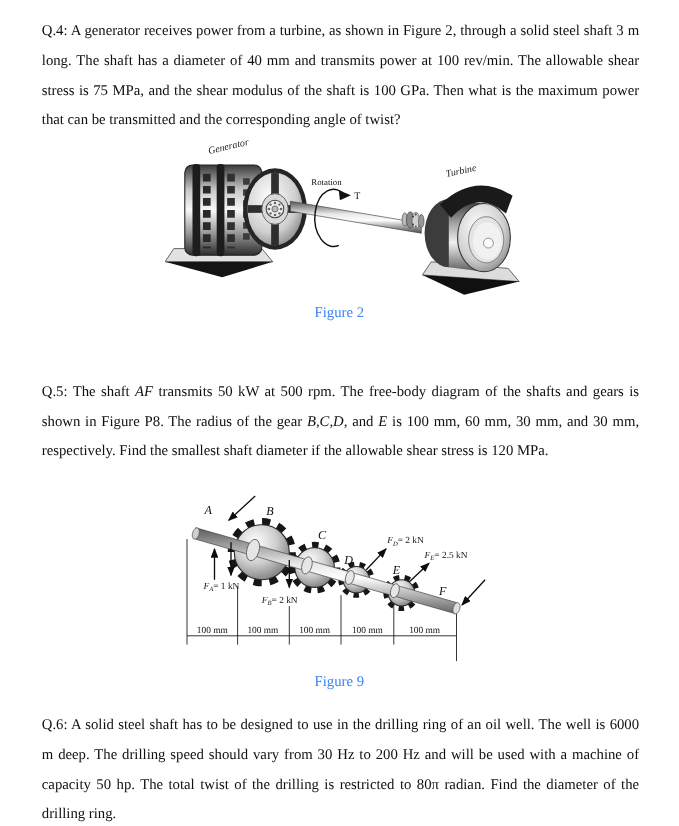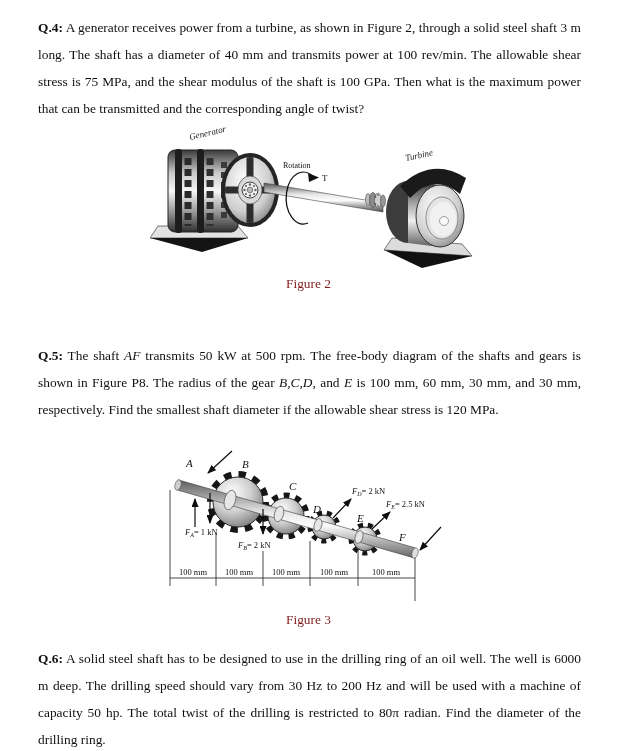--- a/index.html
+++ b/index.html
@@ -1,27 +1,27 @@
 <!DOCTYPE html>
 <html><head>
 <meta charset="utf-8">
 <style>
   html,body{margin:0;padding:0;}
   body{width:617px;height:751px;background:#ffffff;overflow:hidden;
        font-family:"Liberation Serif","DejaVu Serif",serif;color:#111;}
   .page{position:relative;width:617px;height:751px;background:#fff;}
   .q{position:absolute;left:38px;width:543px;font-size:13.4px;line-height:27px;
      text-align:justify;text-align-last:left;color:#101010;}
-  .q .b{font-weight:bold;}
+  .q .b{font-weight:normal;}
   .q .i{font-style:italic;}
   #q4{top:14px;}
   #q5{top:324px;margin-top:18px;}
   #q6{top:645px;}
   .caption{position:absolute;left:0;width:617px;text-align:center;
-           font-size:13.4px;line-height:27px;color:#7f1d1d;}
+           font-size:13.4px;line-height:27px;color:#3b82f6;}
   #cap2{top:270px;}
   #cap3{top:606px;}
   svg{position:absolute;}
   #fig2{left:150px;top:126px;}
   #fig3{left:158px;top:443px;}
   .figlabel{font-family:"Liberation Serif",serif;font-style:italic;fill:#1a1a1a;}
   .flbl{font-family:"Liberation Serif",serif;font-style:italic;fill:#111;}
   .dim{font-family:"Liberation Serif",serif;fill:#111;}
 </style>
 </head>
@@ -228,17 +228,17 @@
       <tspan class="flbl">F</tspan><tspan class="flbl" font-size="6" dy="2">B</tspan><tspan class="dim" dy="-2">= 2 kN</tspan>
     </text>
     <text x="194" y="51" font-size="8.5">
       <tspan class="flbl">F</tspan><tspan class="flbl" font-size="6" dy="2">D</tspan><tspan class="dim" dy="-2">= 2 kN</tspan>
     </text>
     <text x="228" y="64" font-size="8.5">
       <tspan class="flbl">F</tspan><tspan class="flbl" font-size="6" dy="2">E</tspan><tspan class="dim" dy="-2">= 2.5 kN</tspan>
     </text>
   </svg>
 
-  <div class="caption" id="cap3">Figure 3</div>
+  <div class="caption" id="cap3">Figure 9</div>
 
   <div class="q" id="q6"><span class="b">Q.6:</span><span> A solid steel shaft has to be designed to use in the drilling ring of an oil well. The well is 6000 m deep. The drilling speed should vary from 30 Hz to 200 Hz and will be used with a machine of capacity 50 hp. The total twist of the drilling is restricted to 80π radian. Find the diameter of the drilling ring.</span></div>
 
 </div>
 
 </body></html>

